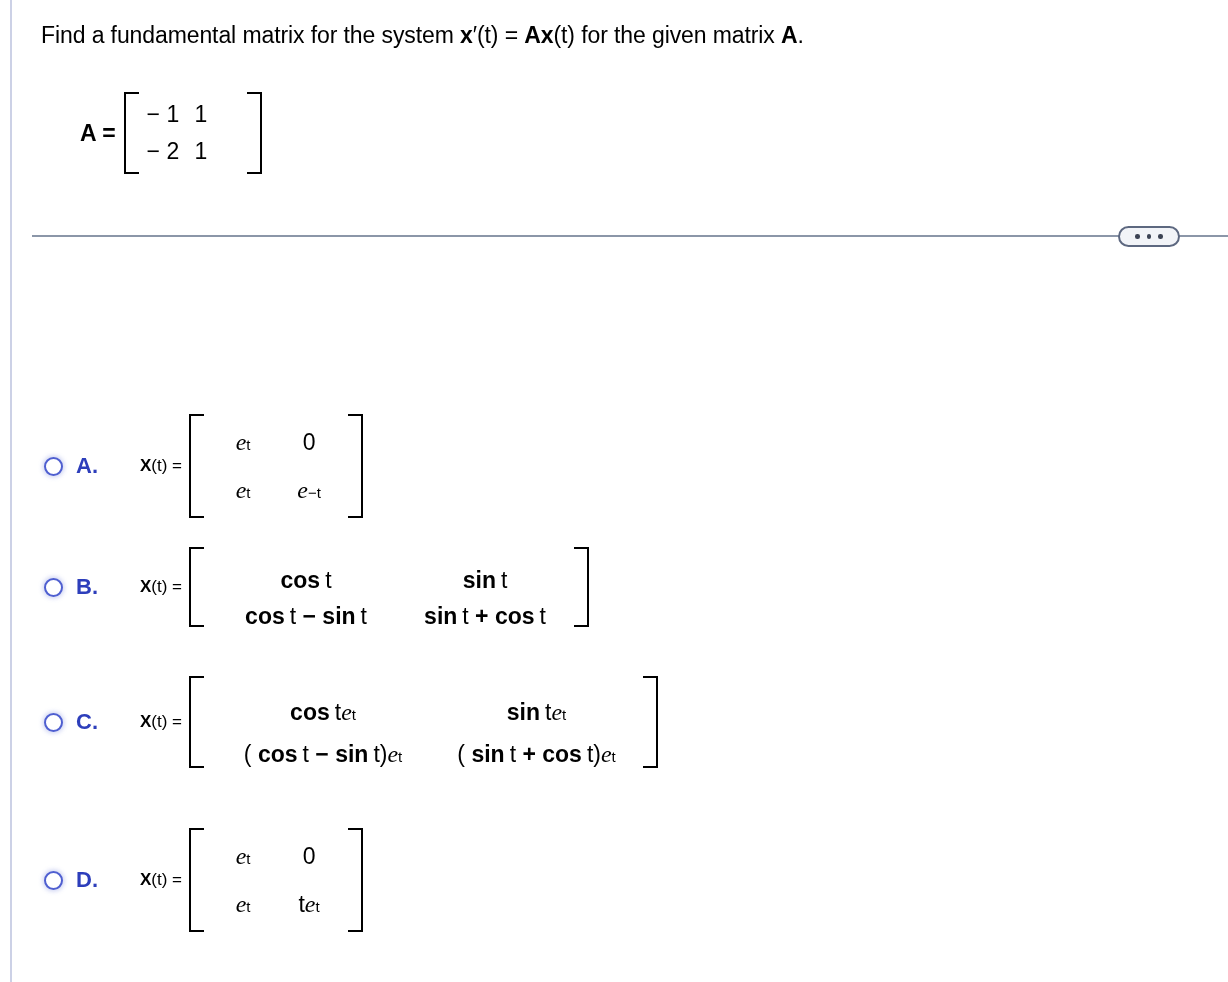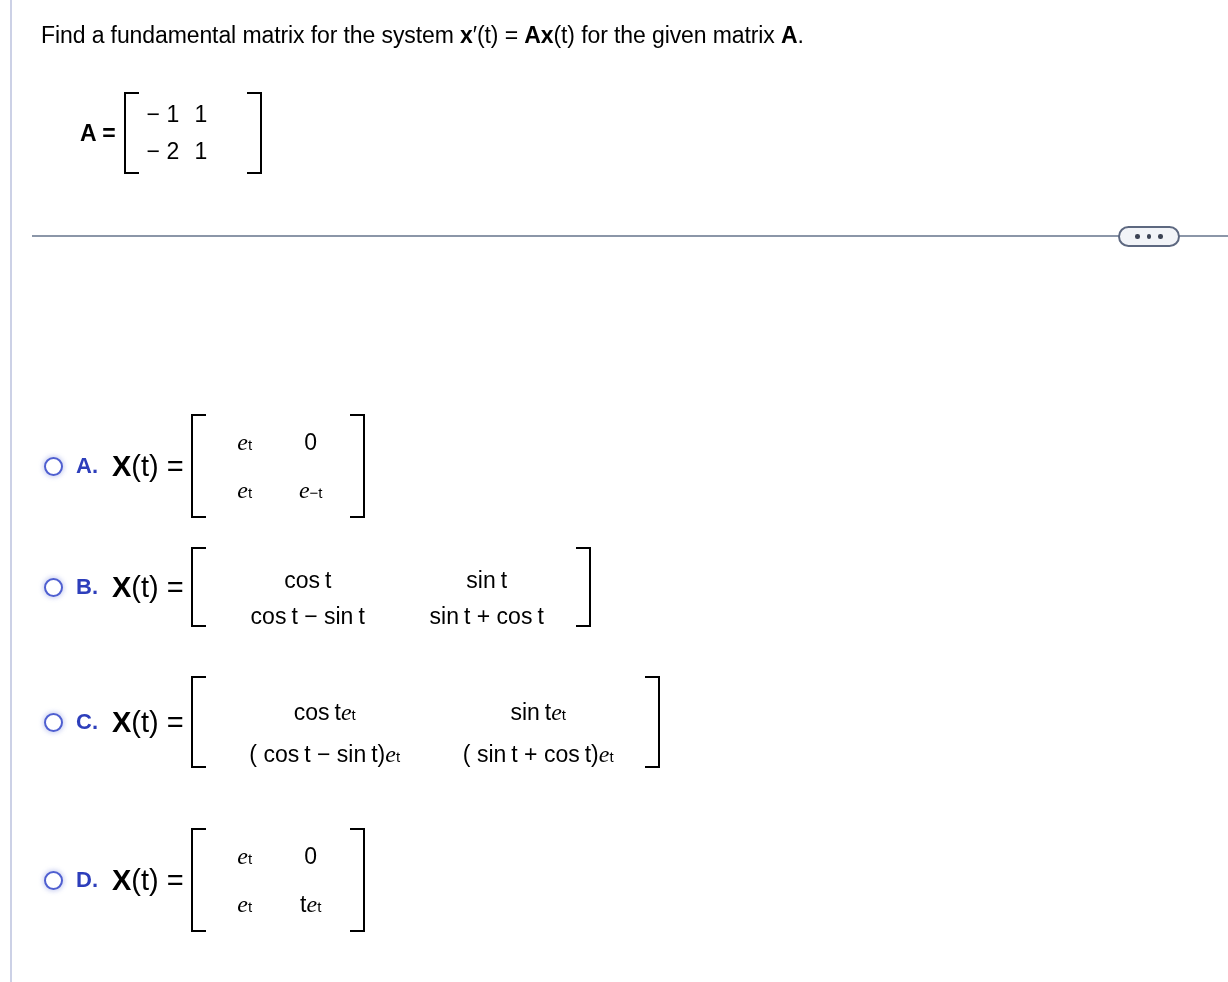--- a/index.html
+++ b/index.html
@@ -148,24 +148,25 @@
   }
   .olabel {
     color: #2d3ebb;
     font-weight: bold;
     font-size: 22px;
     margin-left: 13px;
     margin-right: 14px;
     flex: 0 0 auto;
   }
   .xeq {
-    font-size: 29px;
+    font-size: 17px;
     white-space: nowrap;
     margin-right: 7px;
     flex: 0 0 auto;
+    margin-left: 28px;
   }
 
   
   .ocell {
     padding: 4px 3px;
     font-size: 23px;
     white-space: nowrap;
     display: flex;
     align-items: baseline;
     justify-content: center;
@@ -175,21 +176,21 @@
     font-style: italic;
     font-size: 24px;
   }
   sup.t {
     font-family: "Liberation Sans", sans-serif;
     font-style: normal;
     font-size: 15px;
     vertical-align: super;
     line-height: 0;
   }
-  .fn { font-weight: normal; margin-top: 22px; }
+  .fn { font-weight: bold; margin-top: 22px; }
   .vargap { display: inline-block; width: 5px; }
 
   
   .optA .ocell { min-width: 60px; }
   .optA .mrow { height: 48px; align-items: center; }
   .optB .mrow { height: 36px; align-items: center; }
   .optB .c1 { min-width: 186px; }
   .optB .c2 { min-width: 160px; }
   .optC .mrow { height: 42px; align-items: center; }
   .optC .c1 { min-width: 220px; }

